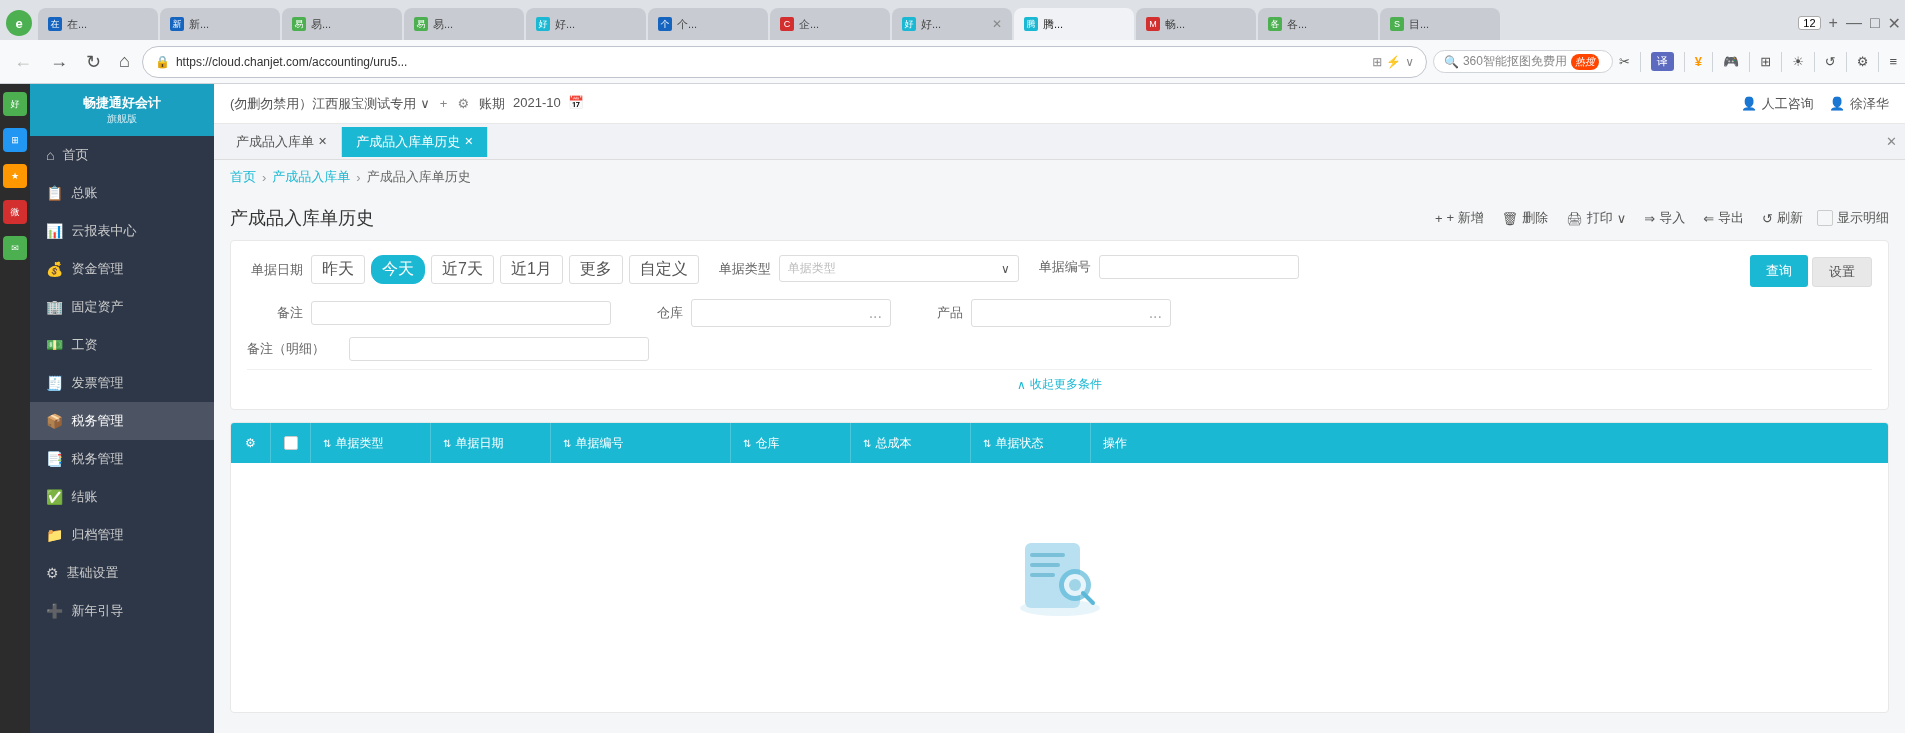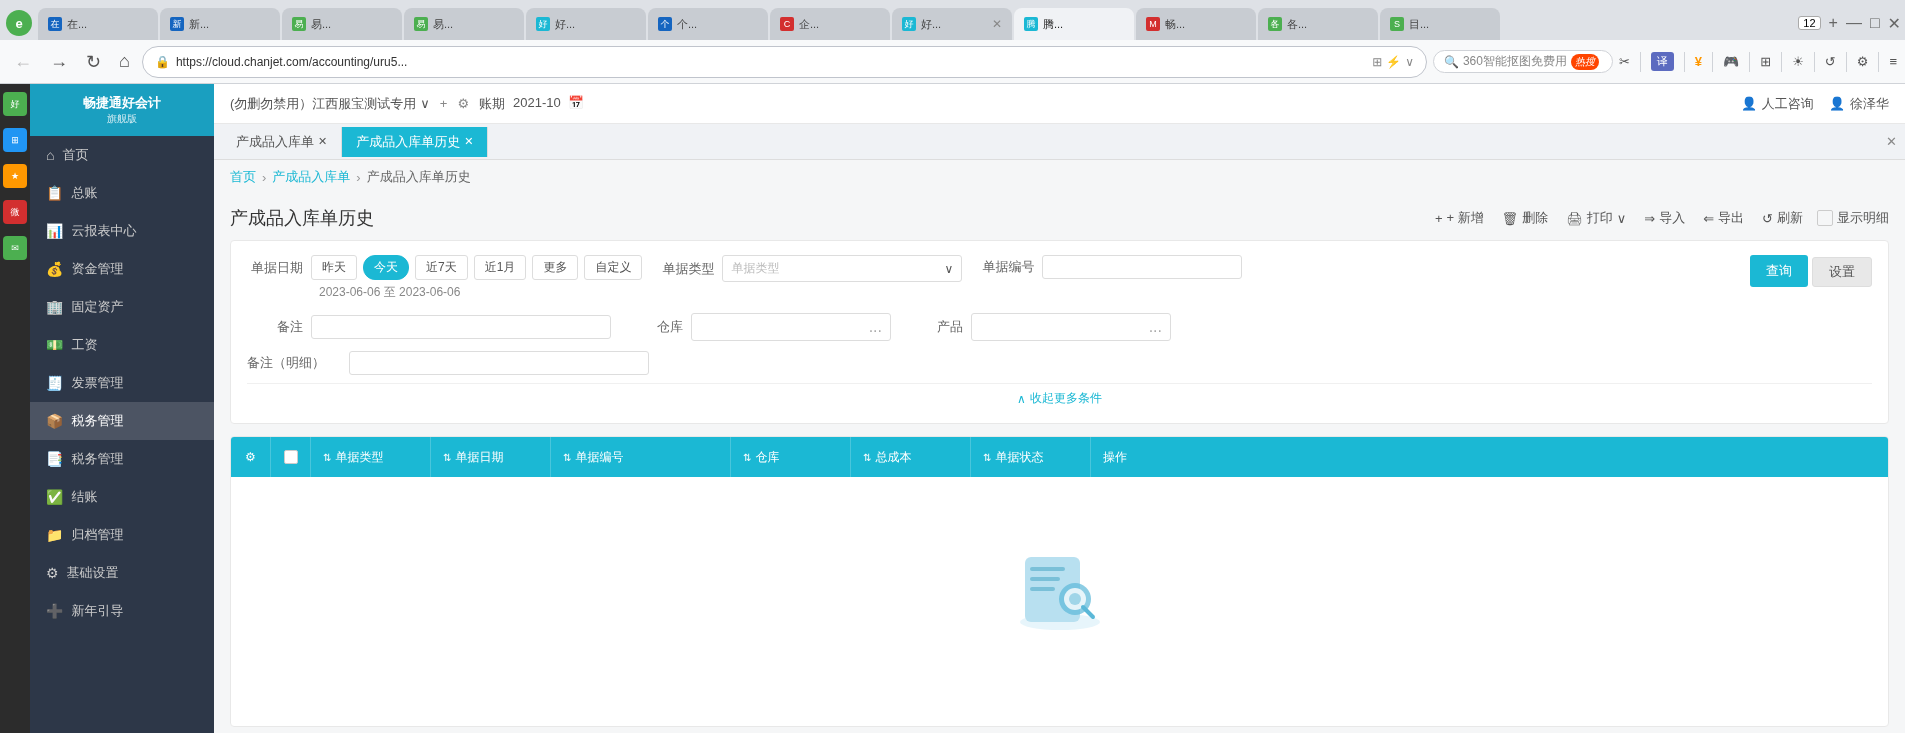--- a/index.html
+++ b/index.html
@@ -71,21 +71,21 @@
     .page-content { flex: 1; padding: 0 16px 16px; overflow-y: auto; }
     .page-header { display: flex; align-items: center; justify-content: space-between; padding: 12px 0 10px; }
     .page-title { font-size: 18px; color: #333; font-weight: normal; }
     .page-actions { display: flex; align-items: center; gap: 10px; font-size: 13px; color: #555; }
     .action-btn { display: flex; align-items: center; gap: 4px; cursor: pointer; color: #555; padding: 2px 4px; }
 
     
     .filter-section { background: white; border: 1px solid #e8e8e8; border-radius: 4px; padding: 14px 16px; margin-bottom: 12px; }
     .filter-label { color: #666; font-size: 13px; flex-shrink: 0; min-width: 56px; text-align: right; }
     .filter-group { display: flex; align-items: center; gap: 6px; }
-    .date-filter-btn { padding: 3px 10px; border: 1px solid #ddd; border-radius: 3px; cursor: pointer; font-size: 12px; color: #555; background: white; }
+    .date-filter-btn { padding: 3px 10px; border: 1px solid #ddd; border-radius: 3px; cursor: pointer; font-size: 16px; color: #555; background: white; }
     .date-filter-btn.active { background: #1bb8d4; color: white; border-color: #1bb8d4; border-radius: 12px; }
     .date-range { font-size: 12px; color: #888; }
     .filter-select { display: flex; align-items: center; border: 1px solid #ddd; border-radius: 3px; padding: 4px 8px; background: white; min-width: 200px; font-size: 12px; color: #555; cursor: pointer; justify-content: space-between; }
     .filter-input { border: 1px solid #ddd; border-radius: 3px; padding: 4px 8px; font-size: 12px; color: #555; min-width: 200px; outline: none; }
     .filter-dots { color: #aaa; cursor: pointer; font-size: 16px; }
     .collapse-btn { display: flex; align-items: center; justify-content: center; color: #1bb8d4; font-size: 12px; cursor: pointer; padding: 6px 0 2px; gap: 4px; border-top: 1px solid #f0f0f0; margin-top: 8px; }
 
     
     .table-container { background: white; border: 1px solid #e8e8e8; border-radius: 4px; overflow: hidden; }
     .table-header { background: #1bb8d4; display: flex; align-items: center; height: 40px; }
@@ -421,23 +421,20 @@
                   <span class="filter-label">单据日期</span>
                   <div class="filter-group">
                     <button class="date-filter-btn">昨天</button>
                     <button class="date-filter-btn active">今天</button>
                     <button class="date-filter-btn">近7天</button>
                     <button class="date-filter-btn">近1月</button>
                     <button class="date-filter-btn">更多</button>
                     <button class="date-filter-btn">自定义</button>
                   </div>
                 </div>
-                <div style="padding-left: 72px;">
-                  <span class="date-range">2023-06-06 至 2023-06-06</span>
-                </div>
               </div>
 
               <div style="display:flex; align-items:center; gap:8px;">
                 <span class="filter-label">单据类型</span>
                 <div class="filter-select" style="min-width:240px;">
                   <span style="color:#bbb;">单据类型</span>
                   <span>∨</span>
                 </div>
               </div>
 

